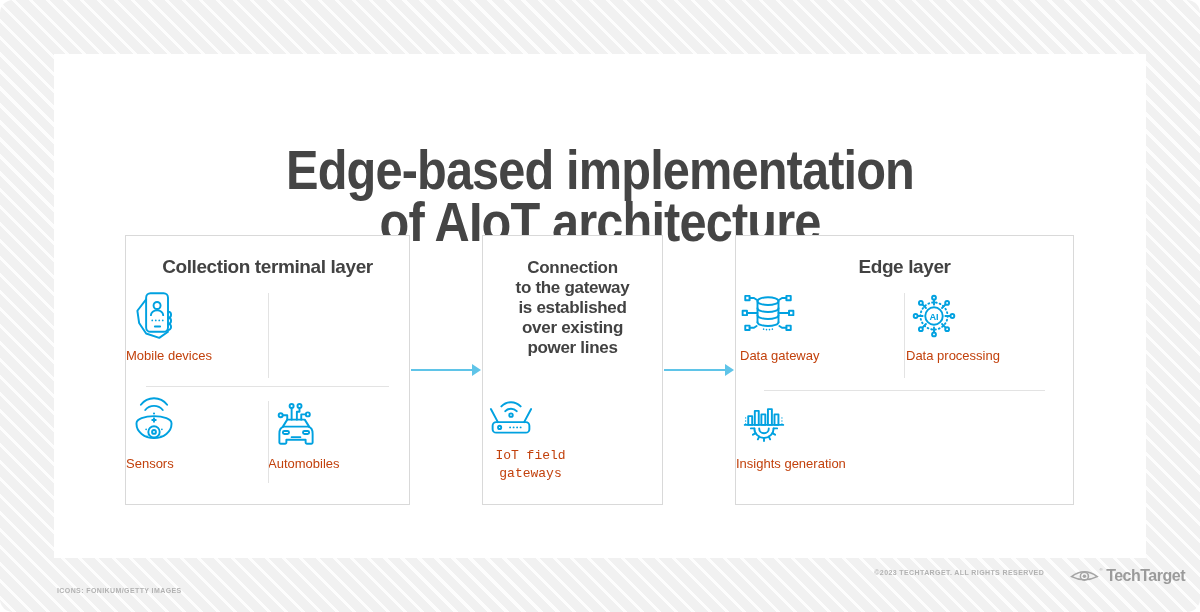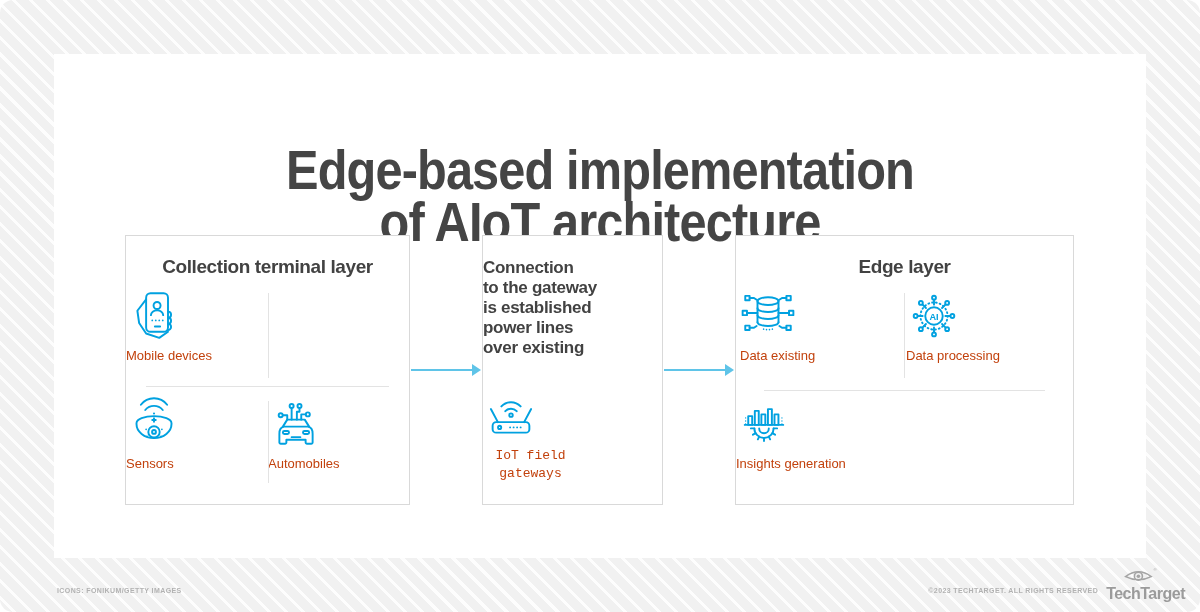--- a/index.html
+++ b/index.html
@@ -31,21 +31,21 @@
   #box-collection { left:125px; width:285px; }
   #box-gateway    { left:482px; width:181px; }
   #box-edge       { left:735px; width:339px; }
   .box-title {
     position:absolute; top:20px; left:0; width:100%;
     text-align:center; font-weight:bold; font-size:19px; color:#424242;
     letter-spacing:-0.4px;
   }
   .desc {
     position:absolute; top:22px; left:0; width:100%;
-    text-align:left; font-weight:bold; font-size:17px; line-height:20px;
+    text-align:center; font-weight:bold; font-size:17px; line-height:20px;
     color:#424242; letter-spacing:-0.3px;
   }
   .cell {
     position:absolute; display:flex; flex-direction:column; align-items:flex-start;
   }
   .cell .label {
     margin-top:3px; font-size:13px; color:#c2410c; text-align:center; line-height:18px;
   }
   .icon { width:56px; height:56px; }
   .icon svg { width:100%; height:100%; fill:none; stroke:#00a1e0; stroke-width:2.2; stroke-linecap:round; stroke-linejoin:round; }
@@ -63,21 +63,21 @@
     font-size:7px; font-weight:bold; letter-spacing:0.4px; color:#b2b2b2;
   }
   .footer-right {
     position:absolute; right:15px; top:566px;
     display:flex; align-items:flex-end;
   }
   .footer-copyright {
     font-size:7px; font-weight:bold; letter-spacing:0.4px; color:#b2b2b2;
     margin-right:8px; margin-bottom:9px; white-space:nowrap;
   }
-  .brand { display:flex; flex-direction:column; align-items:flex-start; }
+  .brand { display:flex; align-items:center; }
   .brand svg.eye { width:40px; height:18px; margin-bottom:1px; margin-left:14px; }
   .brand .brand-text { font-size:16px; font-weight:bold; color:#9b9b9b; letter-spacing:-0.5px; }
 </style>
 </head>
 <body>
 
 <div class="page">
   <div class="card">
 
     <div class="title">
@@ -160,22 +160,22 @@
   <div class="arrow" style="left:411px; width:70px;">
     <div class="shaft" style="width:62px;"></div>
       <div class="head"></div>
   </div>
 
   <div class="layer-box" id="box-gateway">
     <div class="desc">
       <div>Connection</div>
       <div>to the gateway</div>
       <div>is established</div>
+      <div>over existing</div>
       <div>power lines</div>
-      <div>over existing</div>
     </div>
     <div class="cell" style="left:0px; top:152px; width:179px;font-family:Liberation Mono, monospace;">
       <div class="icon">
         <svg viewBox="0 0 64 64">
           <path d="M21,21 a15,15 0 0 1 22,0"></path>
           <path d="M25.5,26.5 a9,9 0 0 1 13,0"></path>
           <circle cx="32" cy="31" r="2"></circle>
           <path d="M17,39 L9,24"></path>
           <path d="M47,39 L55,24"></path>
           <rect x="11" y="39" width="42" height="12" rx="4"></rect>
@@ -221,21 +221,21 @@
           <rect x="6" y="43" width="5" height="5"></rect>
             <path d="M11,45.5 h5 l3,-2"></path>
           <rect x="53" y="9" width="5" height="5"></rect>
             <path d="M53,11.5 h-5 l-3,2"></path>
           <rect x="56" y="26" width="5" height="5"></rect>
             <path d="M56,28.5 h-12"></path>
           <rect x="53" y="43" width="5" height="5"></rect>
             <path d="M53,45.5 h-5 l-3,-2"></path>
         </svg>
       </div>
-      <div class="label">Data existing</div>
+      <div class="label">Data gateway</div>
     </div>
 
     <div class="cell" style="left:170px; top:52px; width:164px;">
       <div class="icon">
         <svg viewBox="0 0 64 64">
           <circle cx="32" cy="32" r="10"></circle>
           <text x="32" y="36" font-size="10.5" font-weight="bold" text-anchor="middle" class="f" font-family="Liberation Sans, sans-serif">AI</text>
           <circle cx="32" cy="32" r="15.5" stroke-dasharray="1 3.4"></circle>
           <path d="M45,32 H50 M32,45 V50 M19,32 H14 M32,19 V14"></path>
           <path d="M41.2,41.2 L44.7,44.7 M22.8,41.2 L19.3,44.7 M22.8,22.8 L19.3,19.3 M41.2,22.8 L44.7,19.3"></path>

